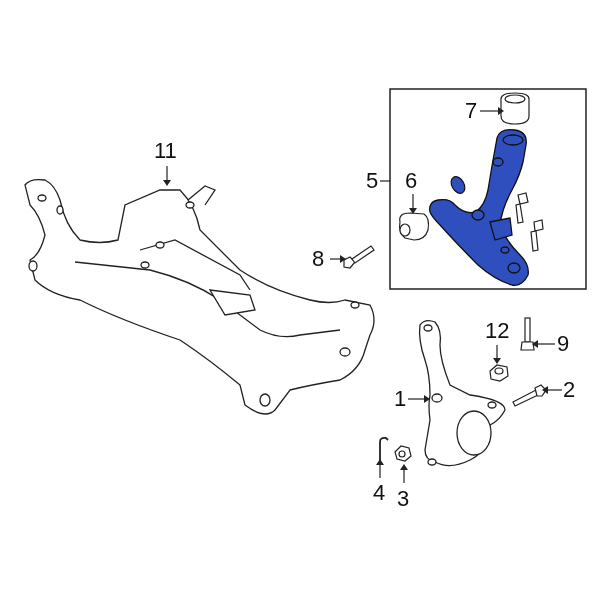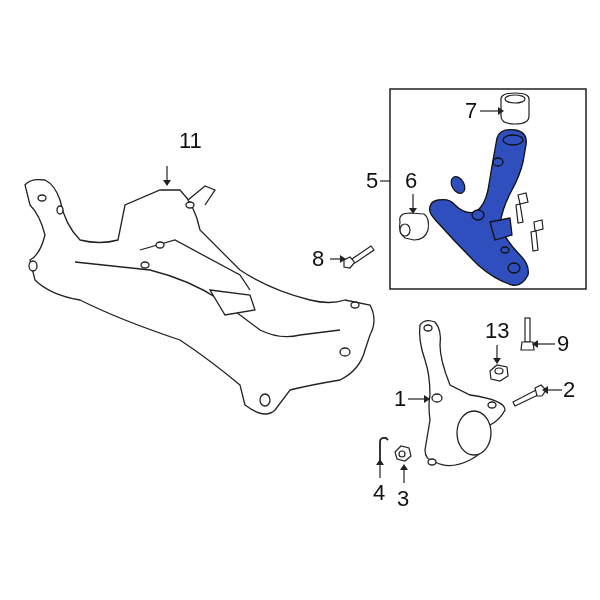--- a/index.html
+++ b/index.html
@@ -111,23 +111,23 @@
   <polygon points="376,465 380,459 384,465" fill="#222"></polygon>
 
   <g stroke="#222" stroke-width="1.2" fill="#fff">
     <path d="M395 452 L401 446 L409 448 L411 456 L405 461 L397 459 Z"></path>
     <ellipse cx="402" cy="454" rx="3" ry="3"></ellipse>
   </g>
   <line x1="404" y1="470" x2="404" y2="483" stroke="#222" stroke-width="1.2"></line>
   <polygon points="400,470 404,464 408,470" fill="#222"></polygon>
 </svg>
 
-<span class="callout" style="left:154px;top:130px;margin-left:25px;">11</span>
+<span class="callout" style="left:154px;top:140px;">11</span>
 <span class="callout" style="left:366px;top:170px;">5</span>
 <span class="callout" style="left:465px;top:100px;">7</span>
 <span class="callout" style="left:405px;top:170px;">6</span>
 <span class="callout" style="left:312px;top:248px;">8</span>
-<span class="callout" style="left:485px;top:320px;">13</span>
+<span class="callout" style="left:485px;top:320px;">12</span>
 <span class="callout" style="left:557px;top:333px;">9</span>
 <span class="callout" style="left:394px;top:388px;">1</span>
 <span class="callout" style="left:563px;top:379px;">2</span>
 <span class="callout" style="left:373px;top:482px;">4</span>
 <span class="callout" style="left:397px;top:488px;">3</span>
 
 </body></html>

